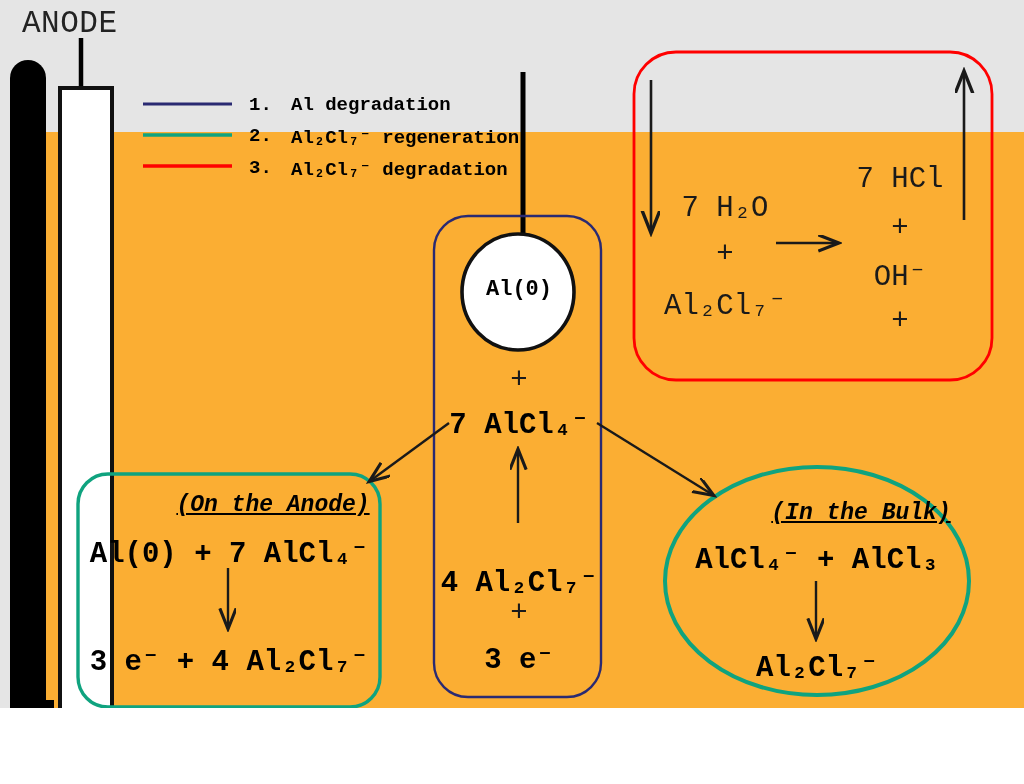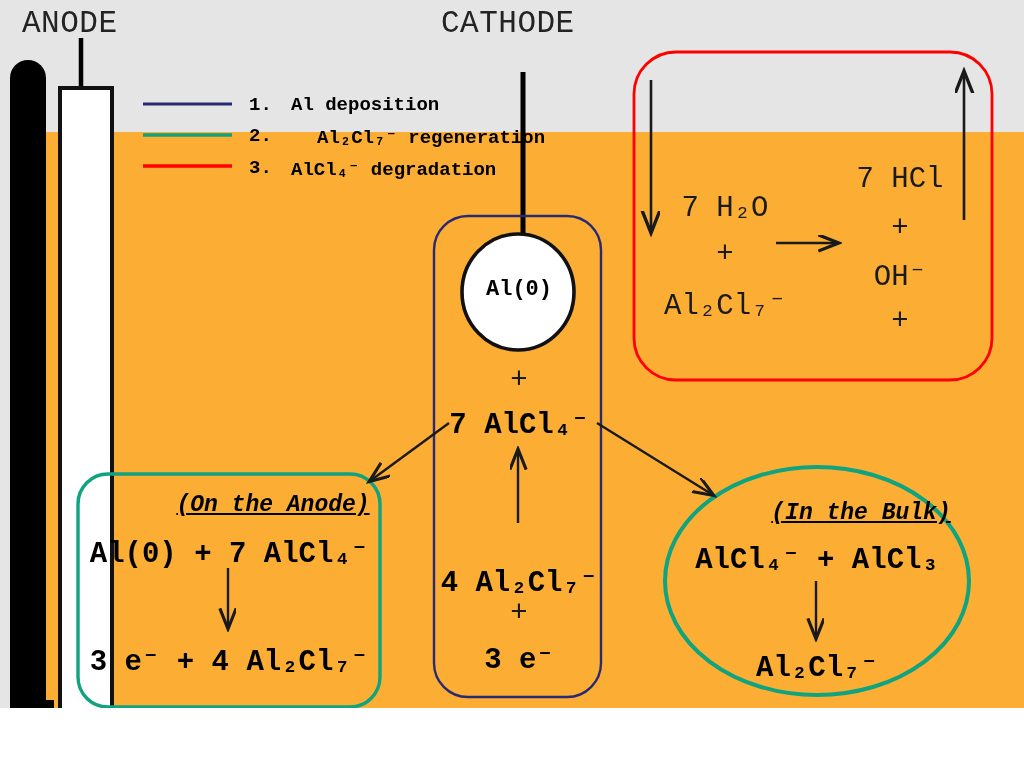--- a/index.html
+++ b/index.html
@@ -129,31 +129,30 @@
     <line x1="816" y1="581" x2="816" y2="638" stroke="#1A1A1A" stroke-width="2.4" marker-end="url(#ah2)"></line>
 
     <line x1="651" y1="80" x2="651" y2="232" stroke="#1A1A1A" stroke-width="2.6" marker-end="url(#ah2)"></line>
 
     <line x1="964" y1="220" x2="964" y2="72" stroke="#1A1A1A" stroke-width="2.6" marker-end="url(#ah2)"></line>
 
     <line x1="776" y1="243" x2="838" y2="243" stroke="#1A1A1A" stroke-width="2.4" marker-end="url(#ah2)"></line>
   </svg>
 
   <div class="lbl electrode-title" style="left:22px; top:8px;">ANODE</div>
-  <div class="lbl electrode-title" style="left:441px; top:8px;">CATHODE</div>
 
   <div>
     <div class="legend-num" style="left:249px; top:94px;">1.</div>
-    <div class="legend-txt" style="left:291px; top:94px;">Al deposition</div>
+    <div class="legend-txt" style="left:291px; top:94px;">Al degradation</div>
 
     <div class="legend-num" style="left:249px; top:125px;">2.</div>
-    <div class="legend-txt" style="left:291px; top:125px;margin-left:26px;">Al₂Cl₇⁻ regeneration</div>
+    <div class="legend-txt" style="left:291px; top:125px;">Al₂Cl₇⁻ regeneration</div>
 
     <div class="legend-num" style="left:249px; top:157px;">3.</div>
-    <div class="legend-txt" style="left:291px; top:157px;">AlCl₄⁻ degradation</div>
+    <div class="legend-txt" style="left:291px; top:157px;">Al₂Cl₇⁻ degradation</div>
   </div>
 
   <div class="al0 ctr" style="left:519px; top:277px;">Al(0)</div>
 
   <div class="eq ctr" style="left:519px; top:364px;">+</div>
 
   <div class="eq eq-bold ctr" style="left:519px; top:406px;">7 AlCl₄⁻</div>
 
   <div class="eq eq-bold ctr" style="left:519px; top:547px;margin-top:17px;">4 Al₂Cl₇⁻</div>
 

